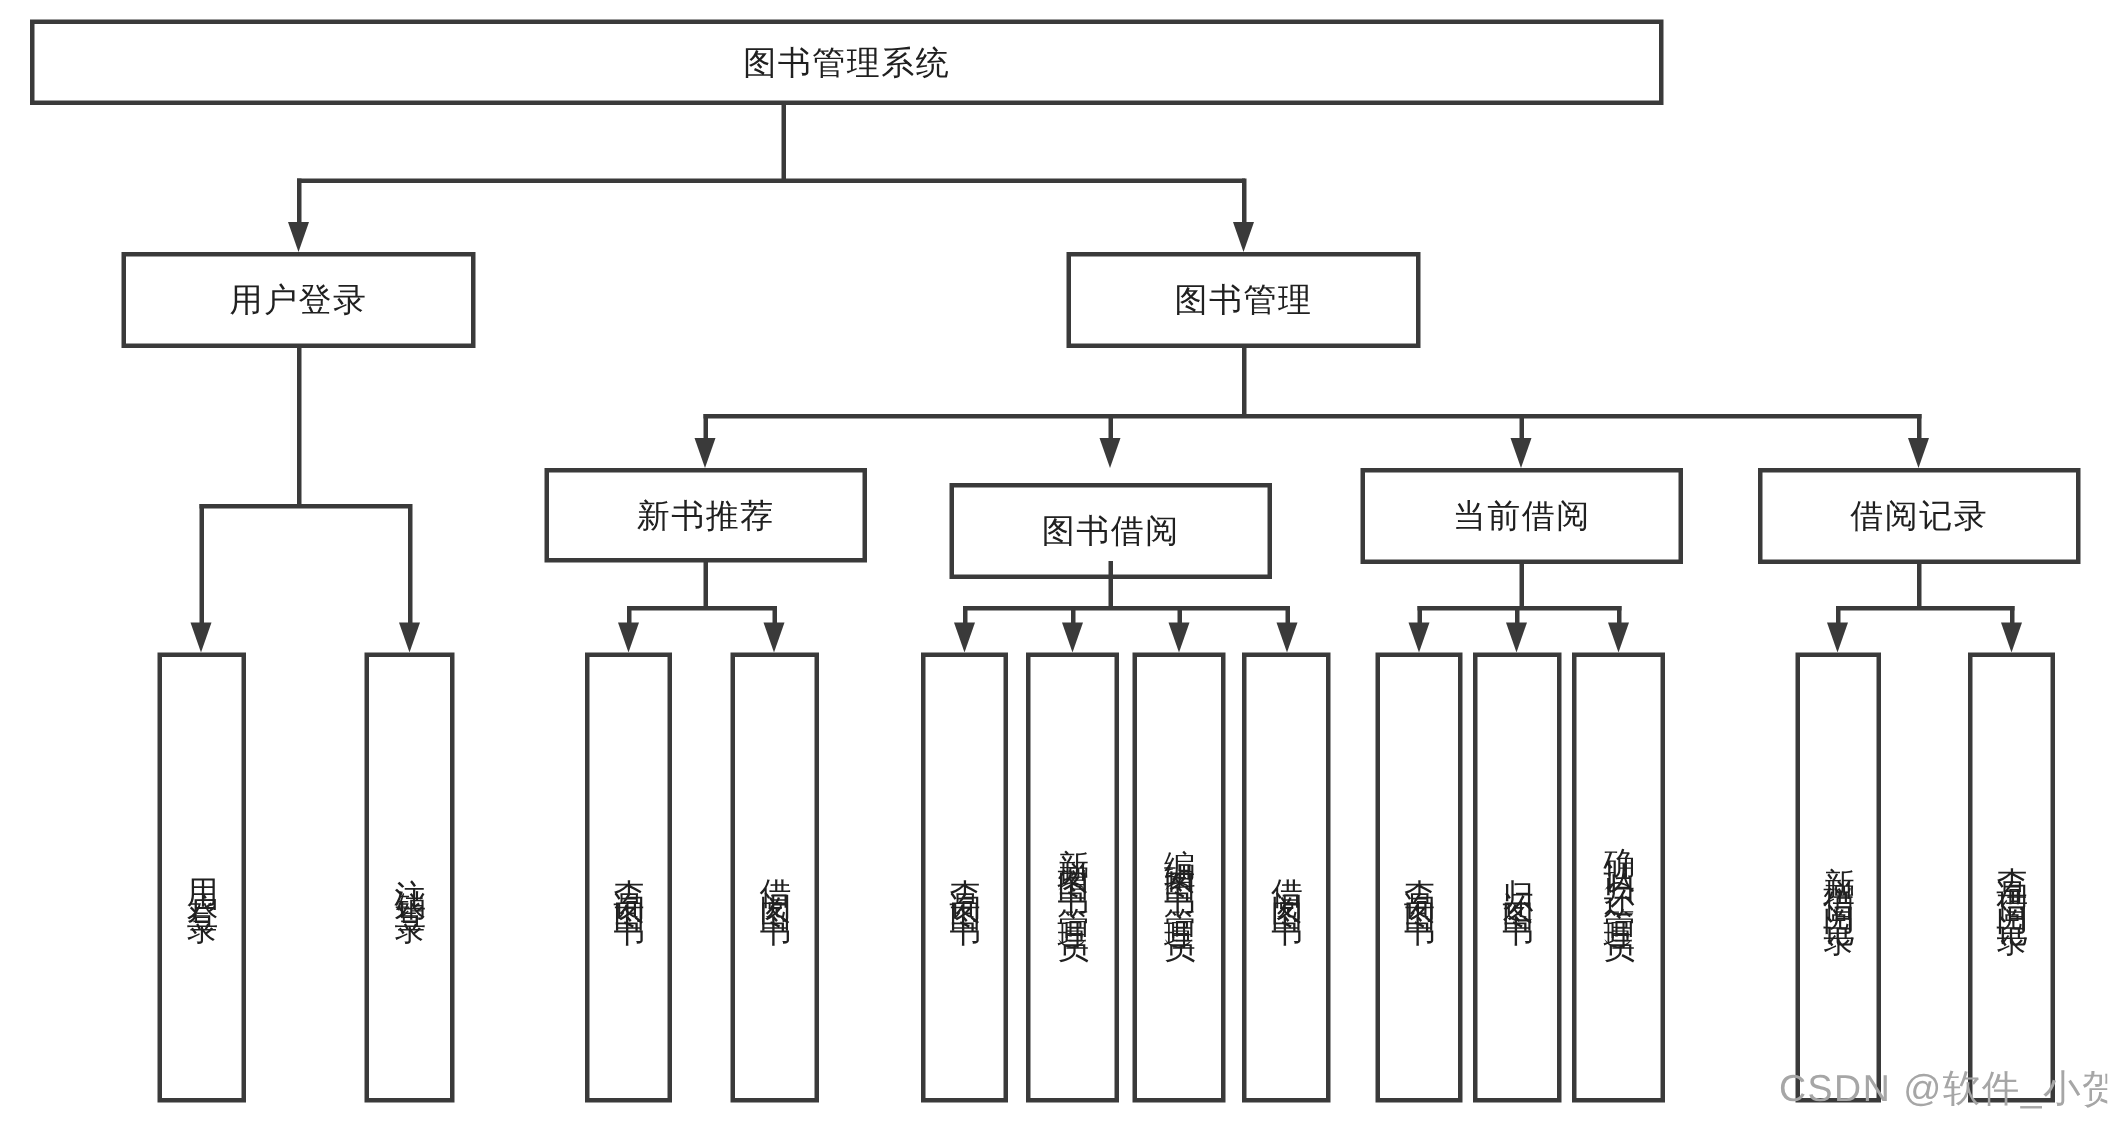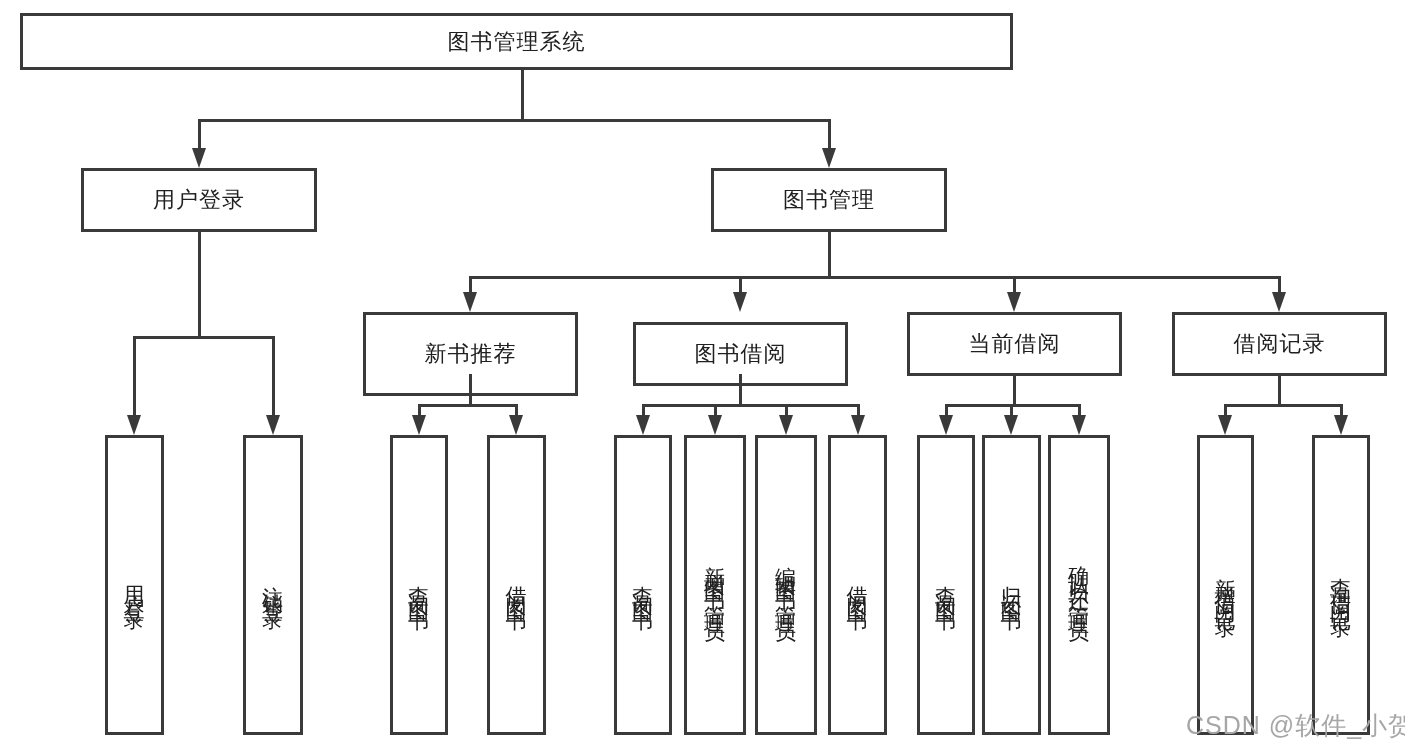--- a/index.html
+++ b/index.html
@@ -50,21 +50,21 @@
     white-space:nowrap;
     z-index:10;
     letter-spacing:1px;
   }
 </style>
 </head>
 <body>
 
 <div id="canvas">
 
-  <div class="box" style="left:20px;top:13px;width:993px;height:57px;">
+  <div class="box" style="left:20px;top:13px;width:1089px;height:57px;">
     <span class="hlabel">图书管理系统</span>
   </div>
 
   <div class="line" style="left:521px;top:68px;width:3px;height:53px;"></div>
   <div class="line" style="left:198px;top:119px;width:632px;height:3px;"></div>
   <div class="line" style="left:198px;top:119px;width:3px;height:34px;"></div>
   <div class="line" style="left:828px;top:119px;width:3px;height:34px;"></div>
   <div class="arr" style="left:192px;top:148px;"></div>
   <div class="arr" style="left:822px;top:148px;"></div>
 
@@ -86,21 +86,21 @@
   <div class="line" style="left:469px;top:276px;width:812px;height:3px;"></div>
   <div class="line" style="left:469px;top:276px;width:3px;height:20px;"></div>
   <div class="line" style="left:739px;top:276px;width:3px;height:20px;"></div>
   <div class="line" style="left:1013px;top:276px;width:3px;height:20px;"></div>
   <div class="line" style="left:1278px;top:276px;width:3px;height:20px;"></div>
   <div class="arr" style="left:463px;top:292px;"></div>
   <div class="arr" style="left:733px;top:292px;"></div>
   <div class="arr" style="left:1007px;top:292px;"></div>
   <div class="arr" style="left:1272px;top:292px;"></div>
 
-  <div class="box" style="left:363px;top:312px;width:215px;height:84px;">
+  <div class="box" style="left:363px;top:312px;width:215px;height:63px;">
     <span class="hlabel">新书推荐</span>
   </div>
   <div class="box" style="left:633px;top:312px;width:215px;height:64px;margin-top:10px;">
     <span class="hlabel">图书借阅</span>
   </div>
   <div class="box" style="left:907px;top:312px;width:215px;height:64px;">
     <span class="hlabel">当前借阅</span>
   </div>
   <div class="box" style="left:1172px;top:312px;width:215px;height:64px;">
     <span class="hlabel">借阅记录</span>

